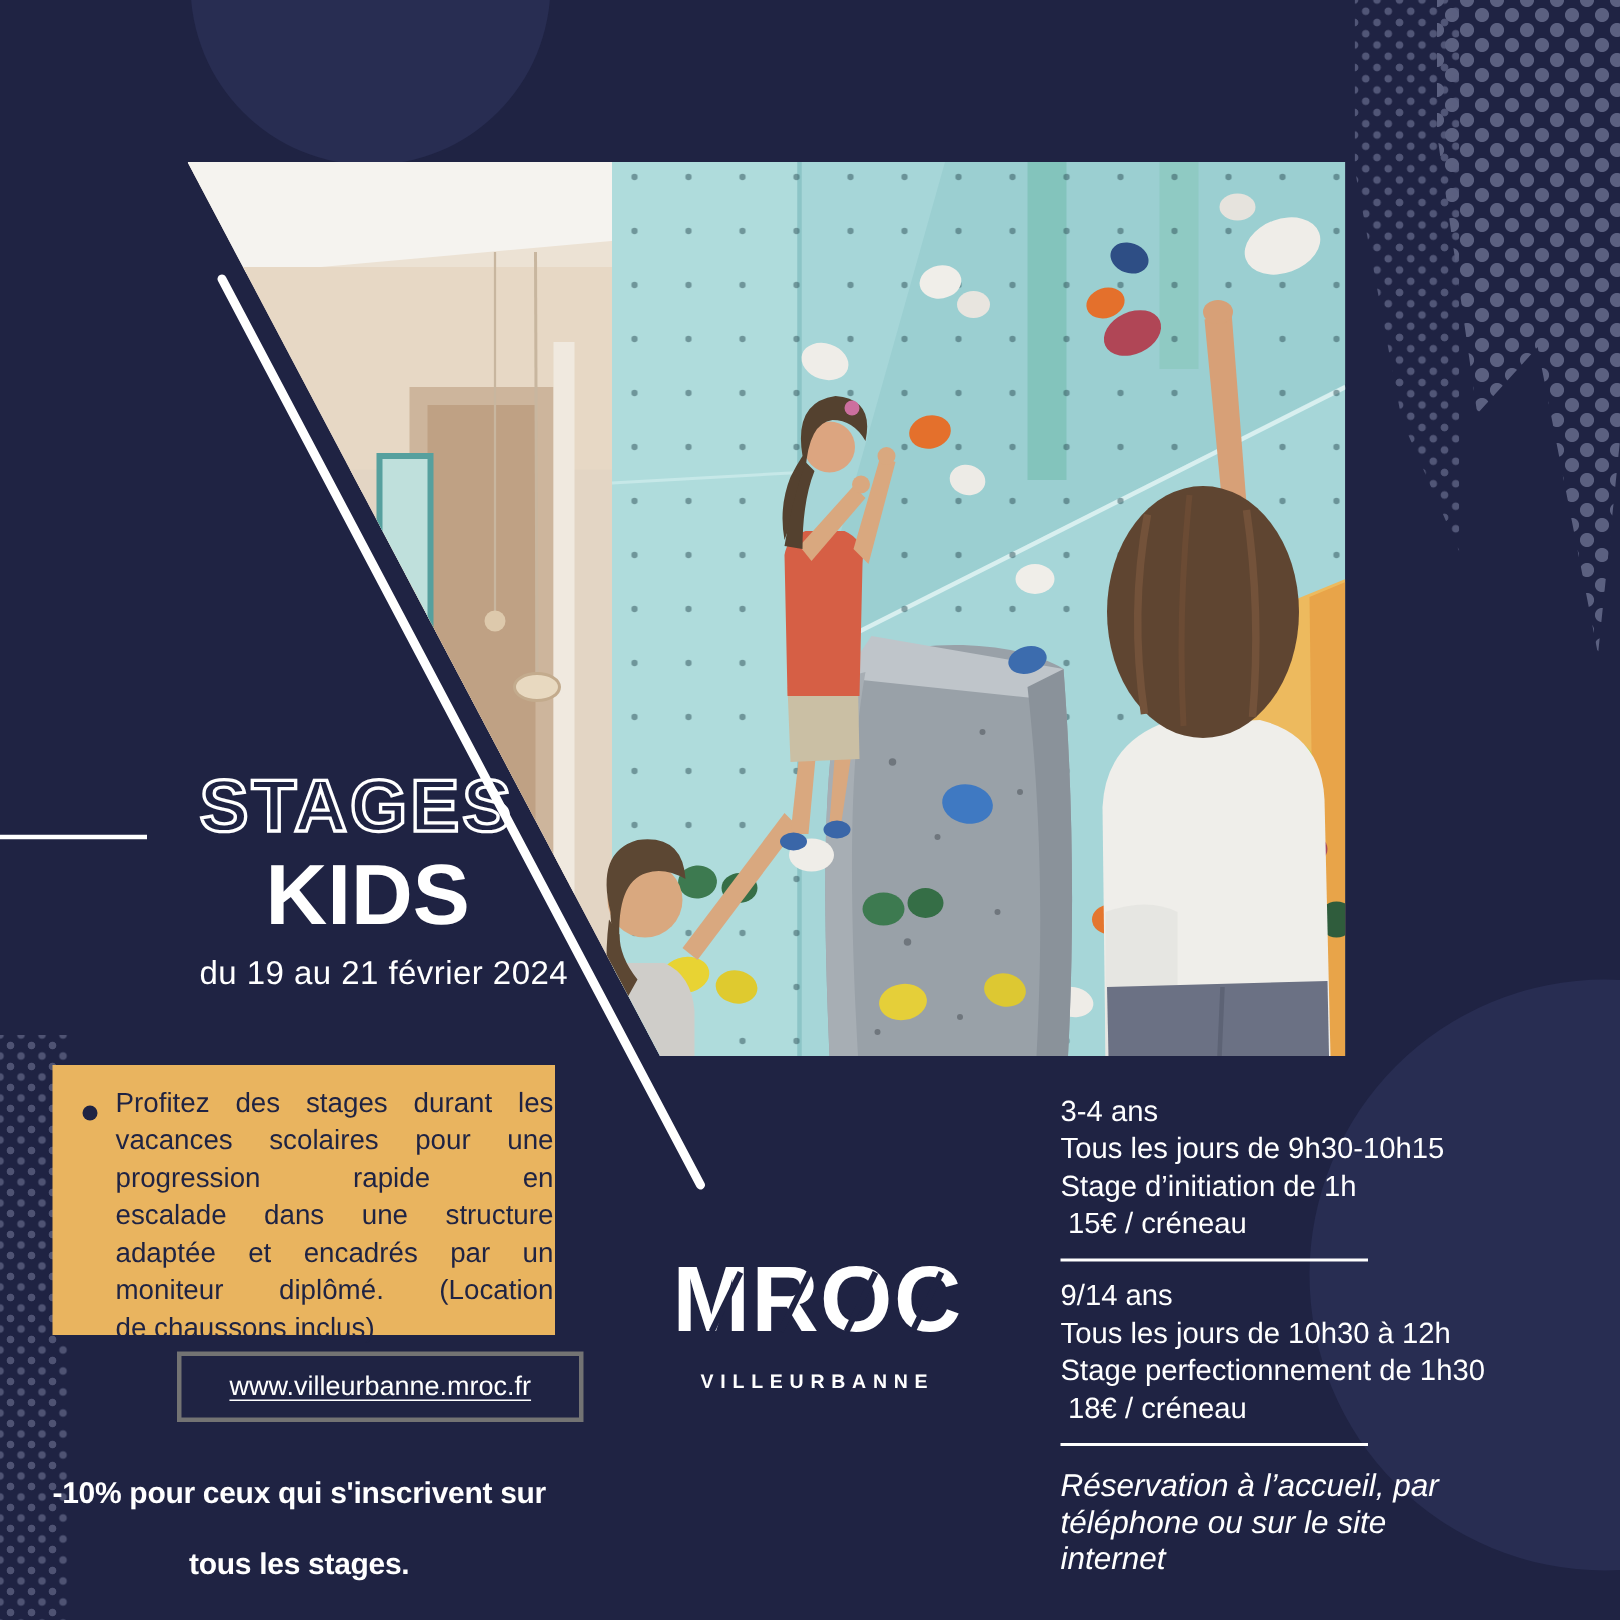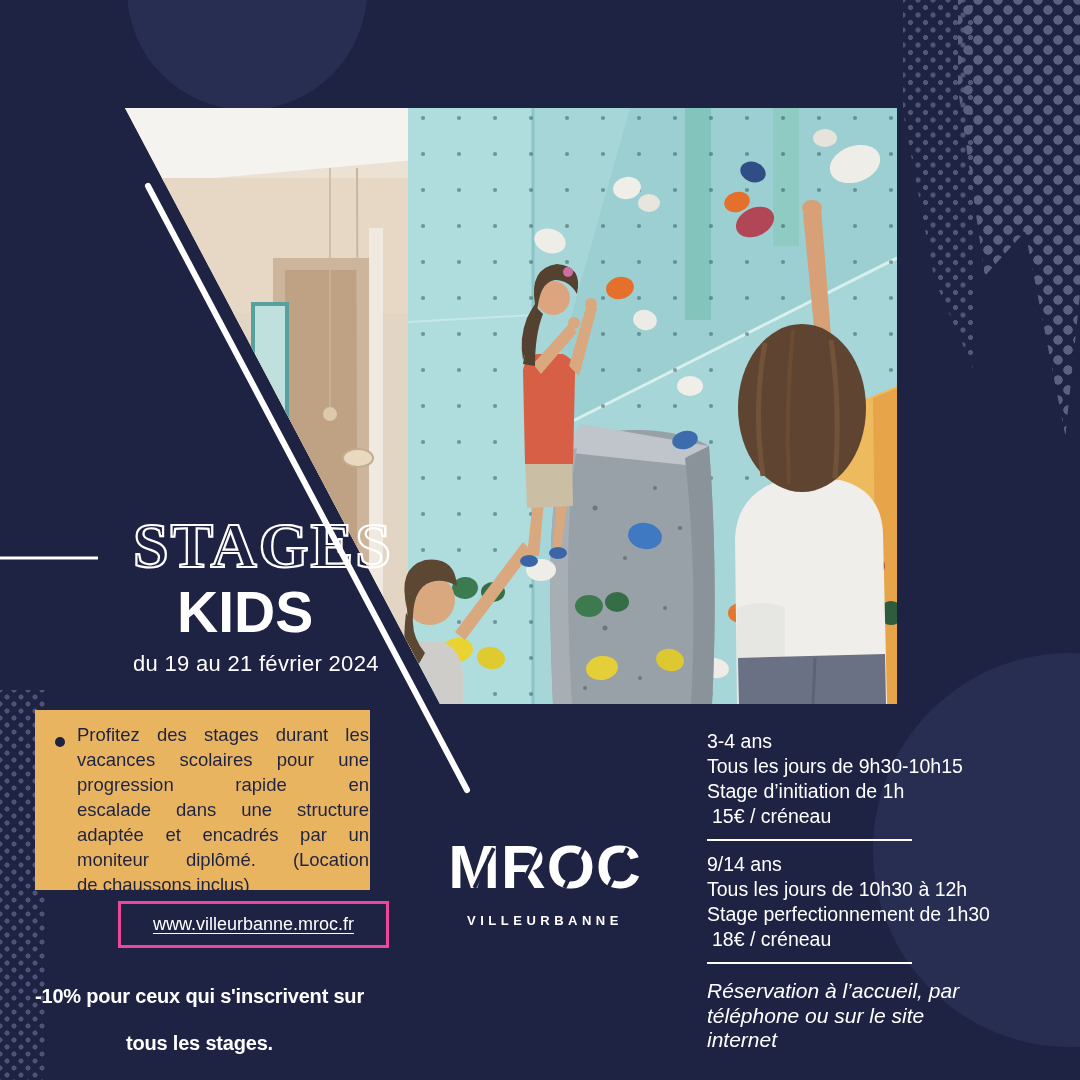--- a/index.html
+++ b/index.html
@@ -43,35 +43,35 @@
 
   
   .photo{position:absolute;left:125px;top:108px;width:772px;height:596px;
     clip-path:polygon(0 0,100% 0,100% 100%,315px 100%,0 0);}
   .photo svg{display:block;width:100%;height:100%;}
 
   .lines-overlay{position:absolute;left:0;top:0;pointer-events:none;}
 
   
   .title-block{position:absolute;left:133px;top:514px;color:var(--text-light,#fff);}
-  .title-outline{font-size:64px;font-weight:600;letter-spacing:2px;line-height:1;
-    color:transparent;font-family:Liberation Serif, serif;-webkit-text-stroke:2.2px #ffffff;}
+  .title-outline{font-size:49px;font-weight:600;letter-spacing:2px;line-height:1;
+    color:transparent;-webkit-text-stroke:2.2px #ffffff;}
   .title-main{font-size:57px;font-weight:800;letter-spacing:0;line-height:1;margin-top:6px;margin-left:44px;}
   .title-date{font-size:22px;font-weight:400;margin-top:10px;letter-spacing:.3px;}
 
   
   .info-box{position:absolute;left:35px;top:710px;width:335px;height:180px;
     background:var(--accent-yellow,#e9b45f);}
   .bullet{position:absolute;left:20px;top:27px;width:10px;height:10px;border-radius:50%;
     background:var(--navy-text,#1f2343);}
   .info-lines{position:absolute;left:42px;top:12px;width:292px;color:var(--navy-text,#1f2343);
     font-size:18.5px;font-weight:500;line-height:25px;}
   .jline{text-align:justify;text-align-last:justify;}
   .url-box{position:absolute;left:83px;top:191px;width:271px;height:47px;
-    background:var(--background,#1f2343);border:3px solid #ec4899;
+    background:var(--background,#1f2343);border:3px solid #737373;
     display:flex;align-items:center;justify-content:center;cursor:pointer;}
   .url-box span{color:#fff;font-size:18px;text-decoration:underline;text-underline-offset:3px;}
 
   
   .discount{position:absolute;left:35px;top:984px;color:var(--text-light,#fff);
     font-size:20px;font-weight:700;letter-spacing:-.2px;text-align:center;}
   .discount div{line-height:24px;margin-bottom:23px;}
 
   
   .brand{position:absolute;left:420px;top:836px;width:250px;text-align:center;color:#fff;}

